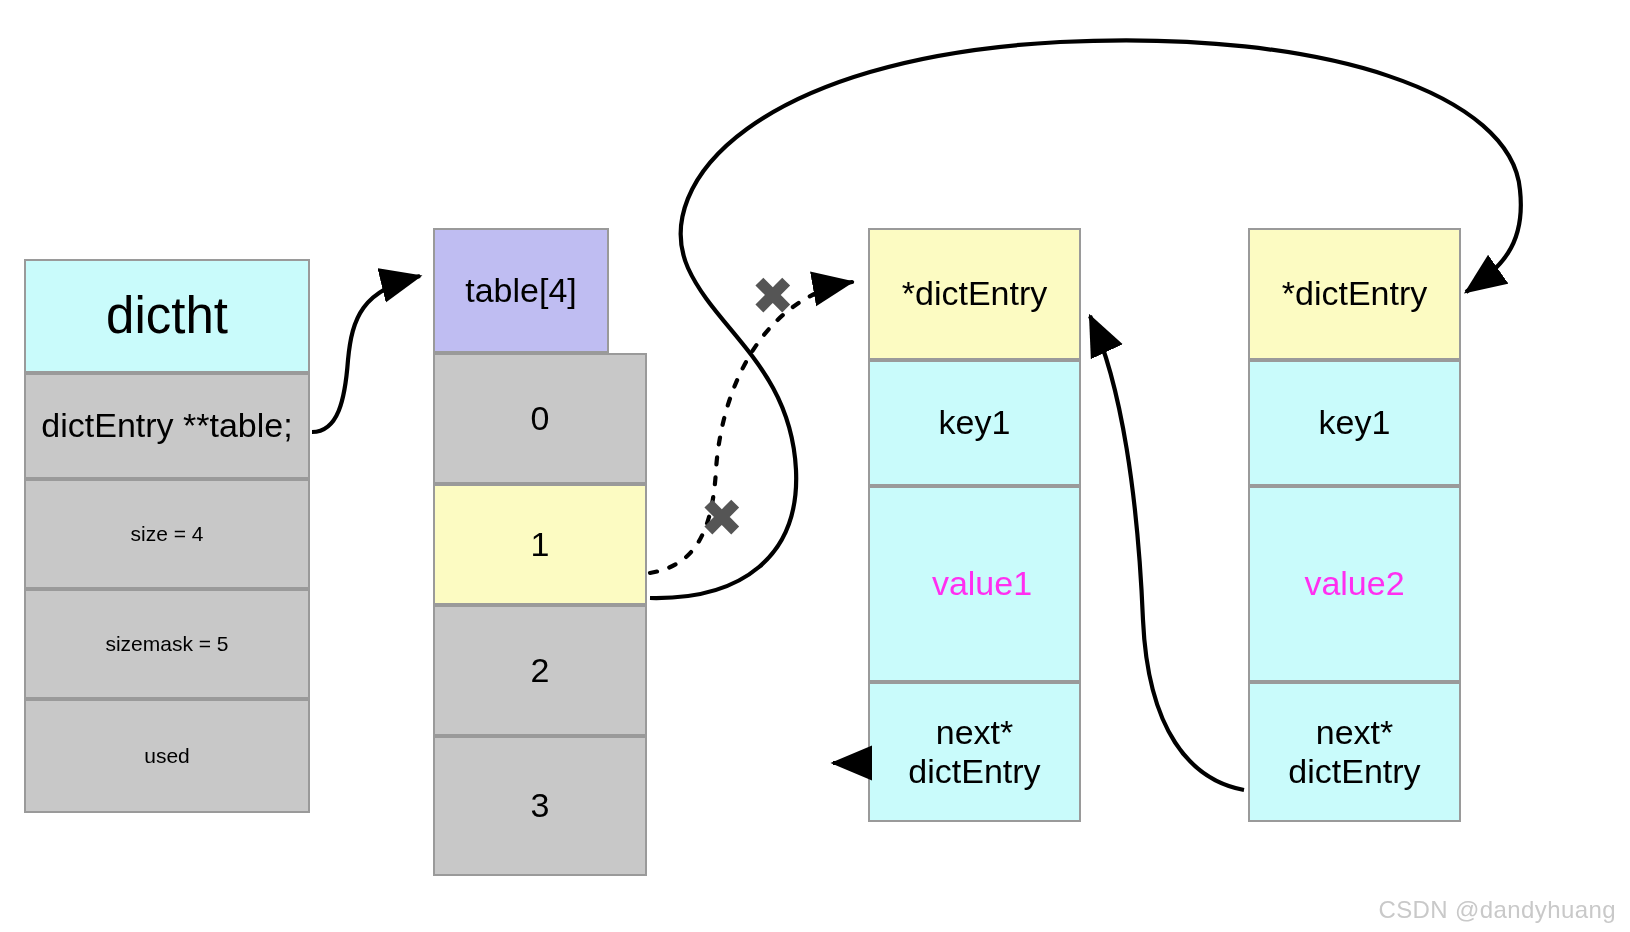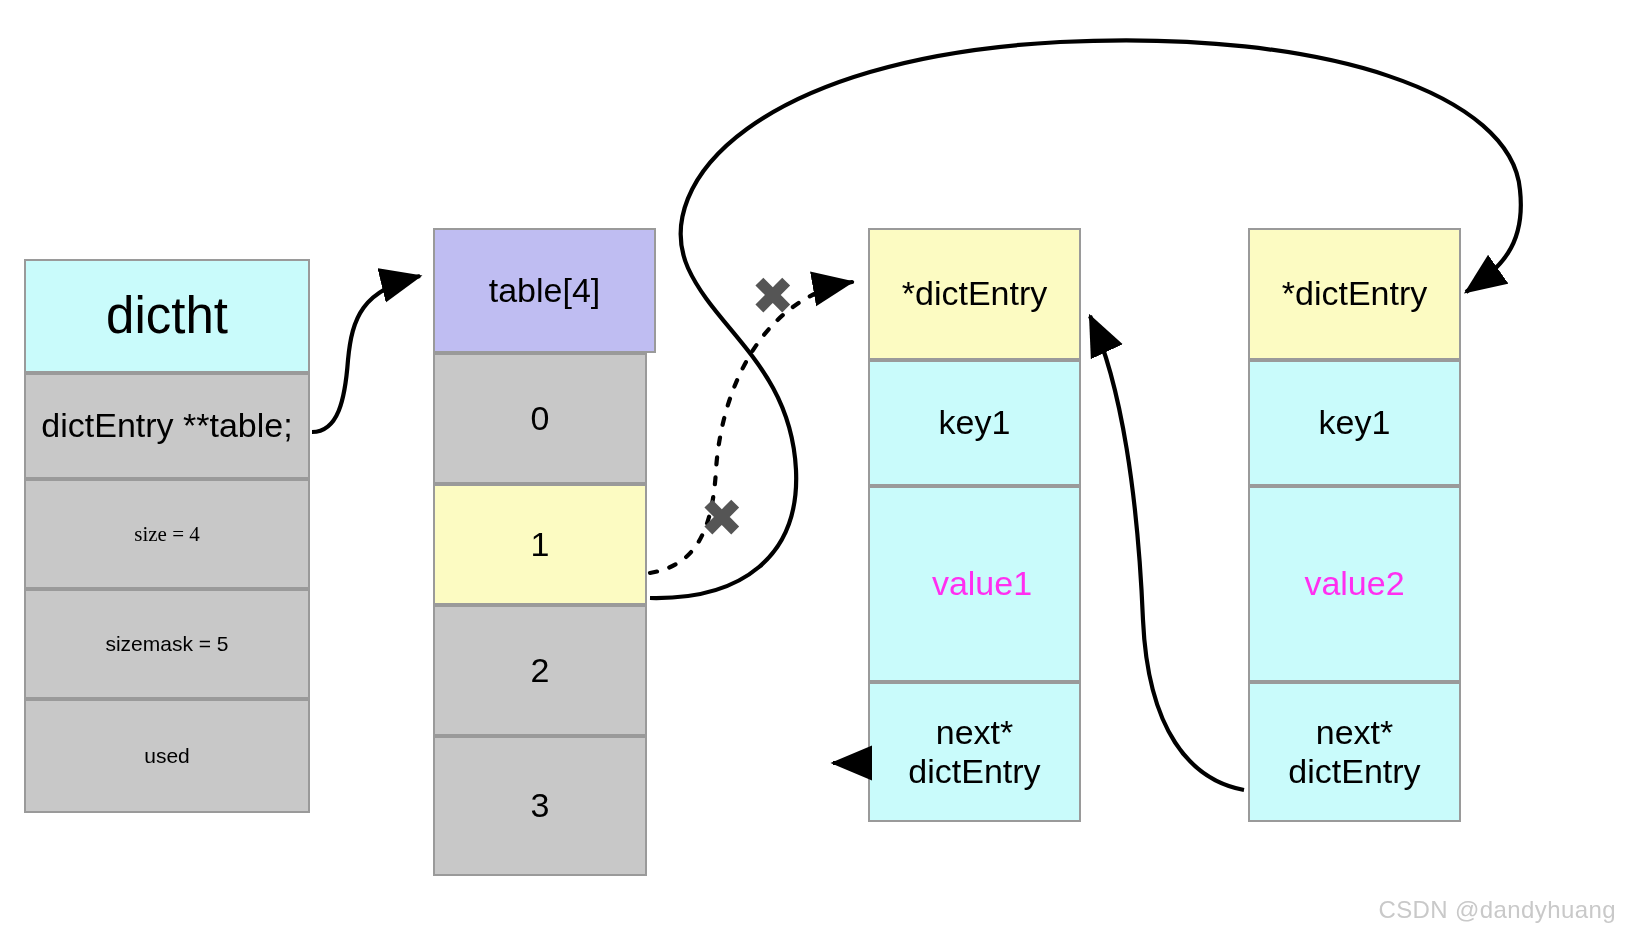--- a/index.html
+++ b/index.html
@@ -70,31 +70,31 @@
 <body>
 
 <div id="stage">
 
   <div class="box cell-cyan t-huge" style="left:24px; top:259px; width:286px; height:114px;">
     <span>dictht</span>
   </div>
   <div class="box cell-gray t-big" style="left:24px; top:373px; width:286px; height:106px;">
     <span>dictEntry **table;</span>
   </div>
-  <div class="box cell-gray t-small" style="left:24px; top:479px; width:286px; height:110px;font-family:Liberation Serif, serif;">
+  <div class="box cell-gray t-small" style="left:24px; top:479px; width:286px; height:110px;">
     <span>size = 4</span>
   </div>
   <div class="box cell-gray t-small" style="left:24px; top:589px; width:286px; height:110px;">
     <span>sizemask = 5</span>
   </div>
   <div class="box cell-gray t-small" style="left:24px; top:699px; width:286px; height:114px;">
     <span>used</span>
   </div>
 
-  <div class="box cell-purple t-big" style="left:433px; top:228px; width:223px; height:125px;align-items:center;">
+  <div class="box cell-purple t-big" style="left:433px; top:228px; width:176px; height:125px;align-items:center;">
     <span>table[4]</span>
   </div>
   <div class="box cell-gray t-big" style="left:433px; top:353px; width:214px; height:131px;">
     <span>0</span>
   </div>
   <div class="box cell-yellow t-big" style="left:433px; top:484px; width:214px; height:121px;">
     <span>1</span>
   </div>
   <div class="box cell-gray t-big" style="left:433px; top:605px; width:214px; height:131px;">
     <span>2</span>

